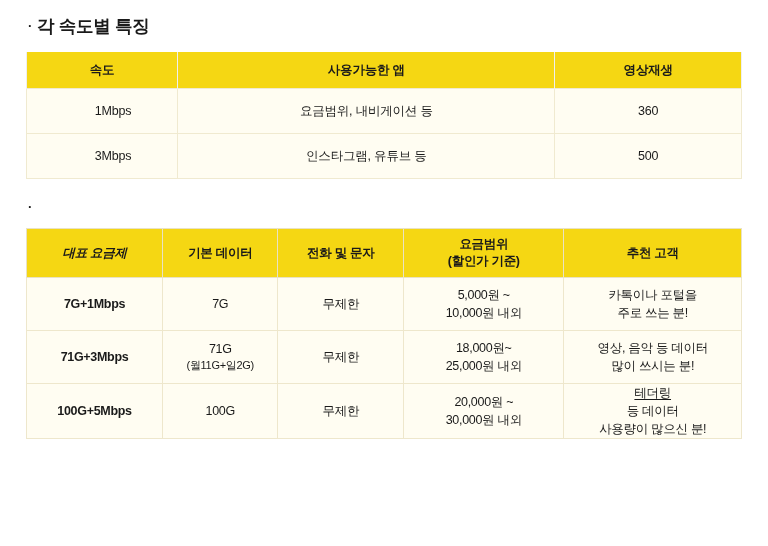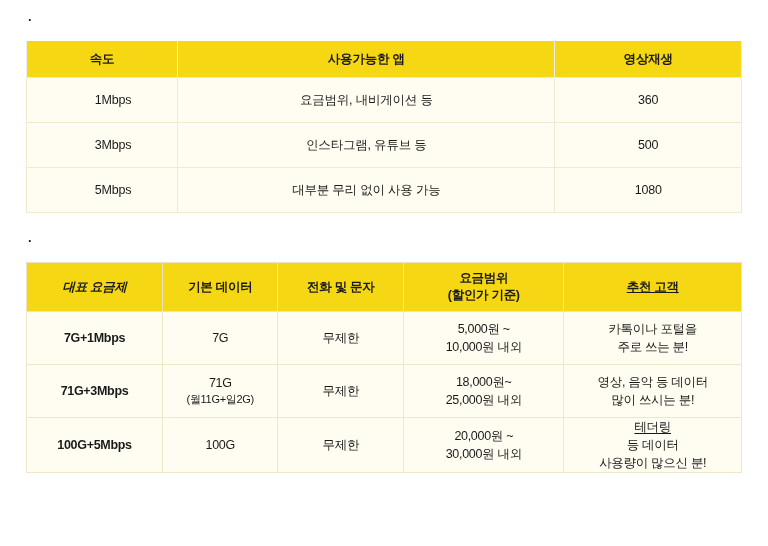--- a/index.html
+++ b/index.html
@@ -105,54 +105,50 @@
   .strong-first {
     font-weight: bold;
   }
   .tbl1 th:nth-child(1) { width: 21%; margin-left: 36px; }
   .tbl1 th:nth-child(2) { width: 53%; }
   .tbl1 th:nth-child(3) { width: 26%; }
   .tbl2 th:nth-child(1) { width: 19%; font-style: italic; }
   .tbl2 th:nth-child(2) { width: 16%; }
   .tbl2 th:nth-child(3) { width: 17.5%; margin-top: 8px; }
   .tbl2 th:nth-child(4) { width: 22.5%; }
-  .tbl2 th:nth-child(5) { width: 25%; text-decoration: underline; }
+  .tbl2 th:nth-child(5) { width: 25%; }
 </style>
 </head>
 <body>
 
 <div class="page">
 
   <h2 class="section-heading">
     <span class="bullet">·</span>
+    <span>각 속도별 특징</span>
   </h2>
 
   <table class="tbl1">
     <thead>
       <tr>
         <th>속도</th>
         <th>사용가능한 앱</th>
         <th>영상재생</th>
       </tr>
     </thead>
     <tbody>
       <tr>
         <td>1Mbps</td>
         <td>요금범위, 내비게이션 등</td>
         <td>360</td>
       </tr>
       <tr>
         <td>3Mbps</td>
         <td>인스타그램, 유튜브 등</td>
         <td>500</td>
-      </tr>
-      <tr>
-        <td>5Mbps</td>
-        <td>대부분 무리 없이 사용 가능</td>
-        <td>1080</td>
       </tr>
     </tbody>
   </table>
 
   <h2 class="section-heading">
     <span class="bullet">·</span>
   </h2>
 
   <table class="tbl2">
     <thead>

